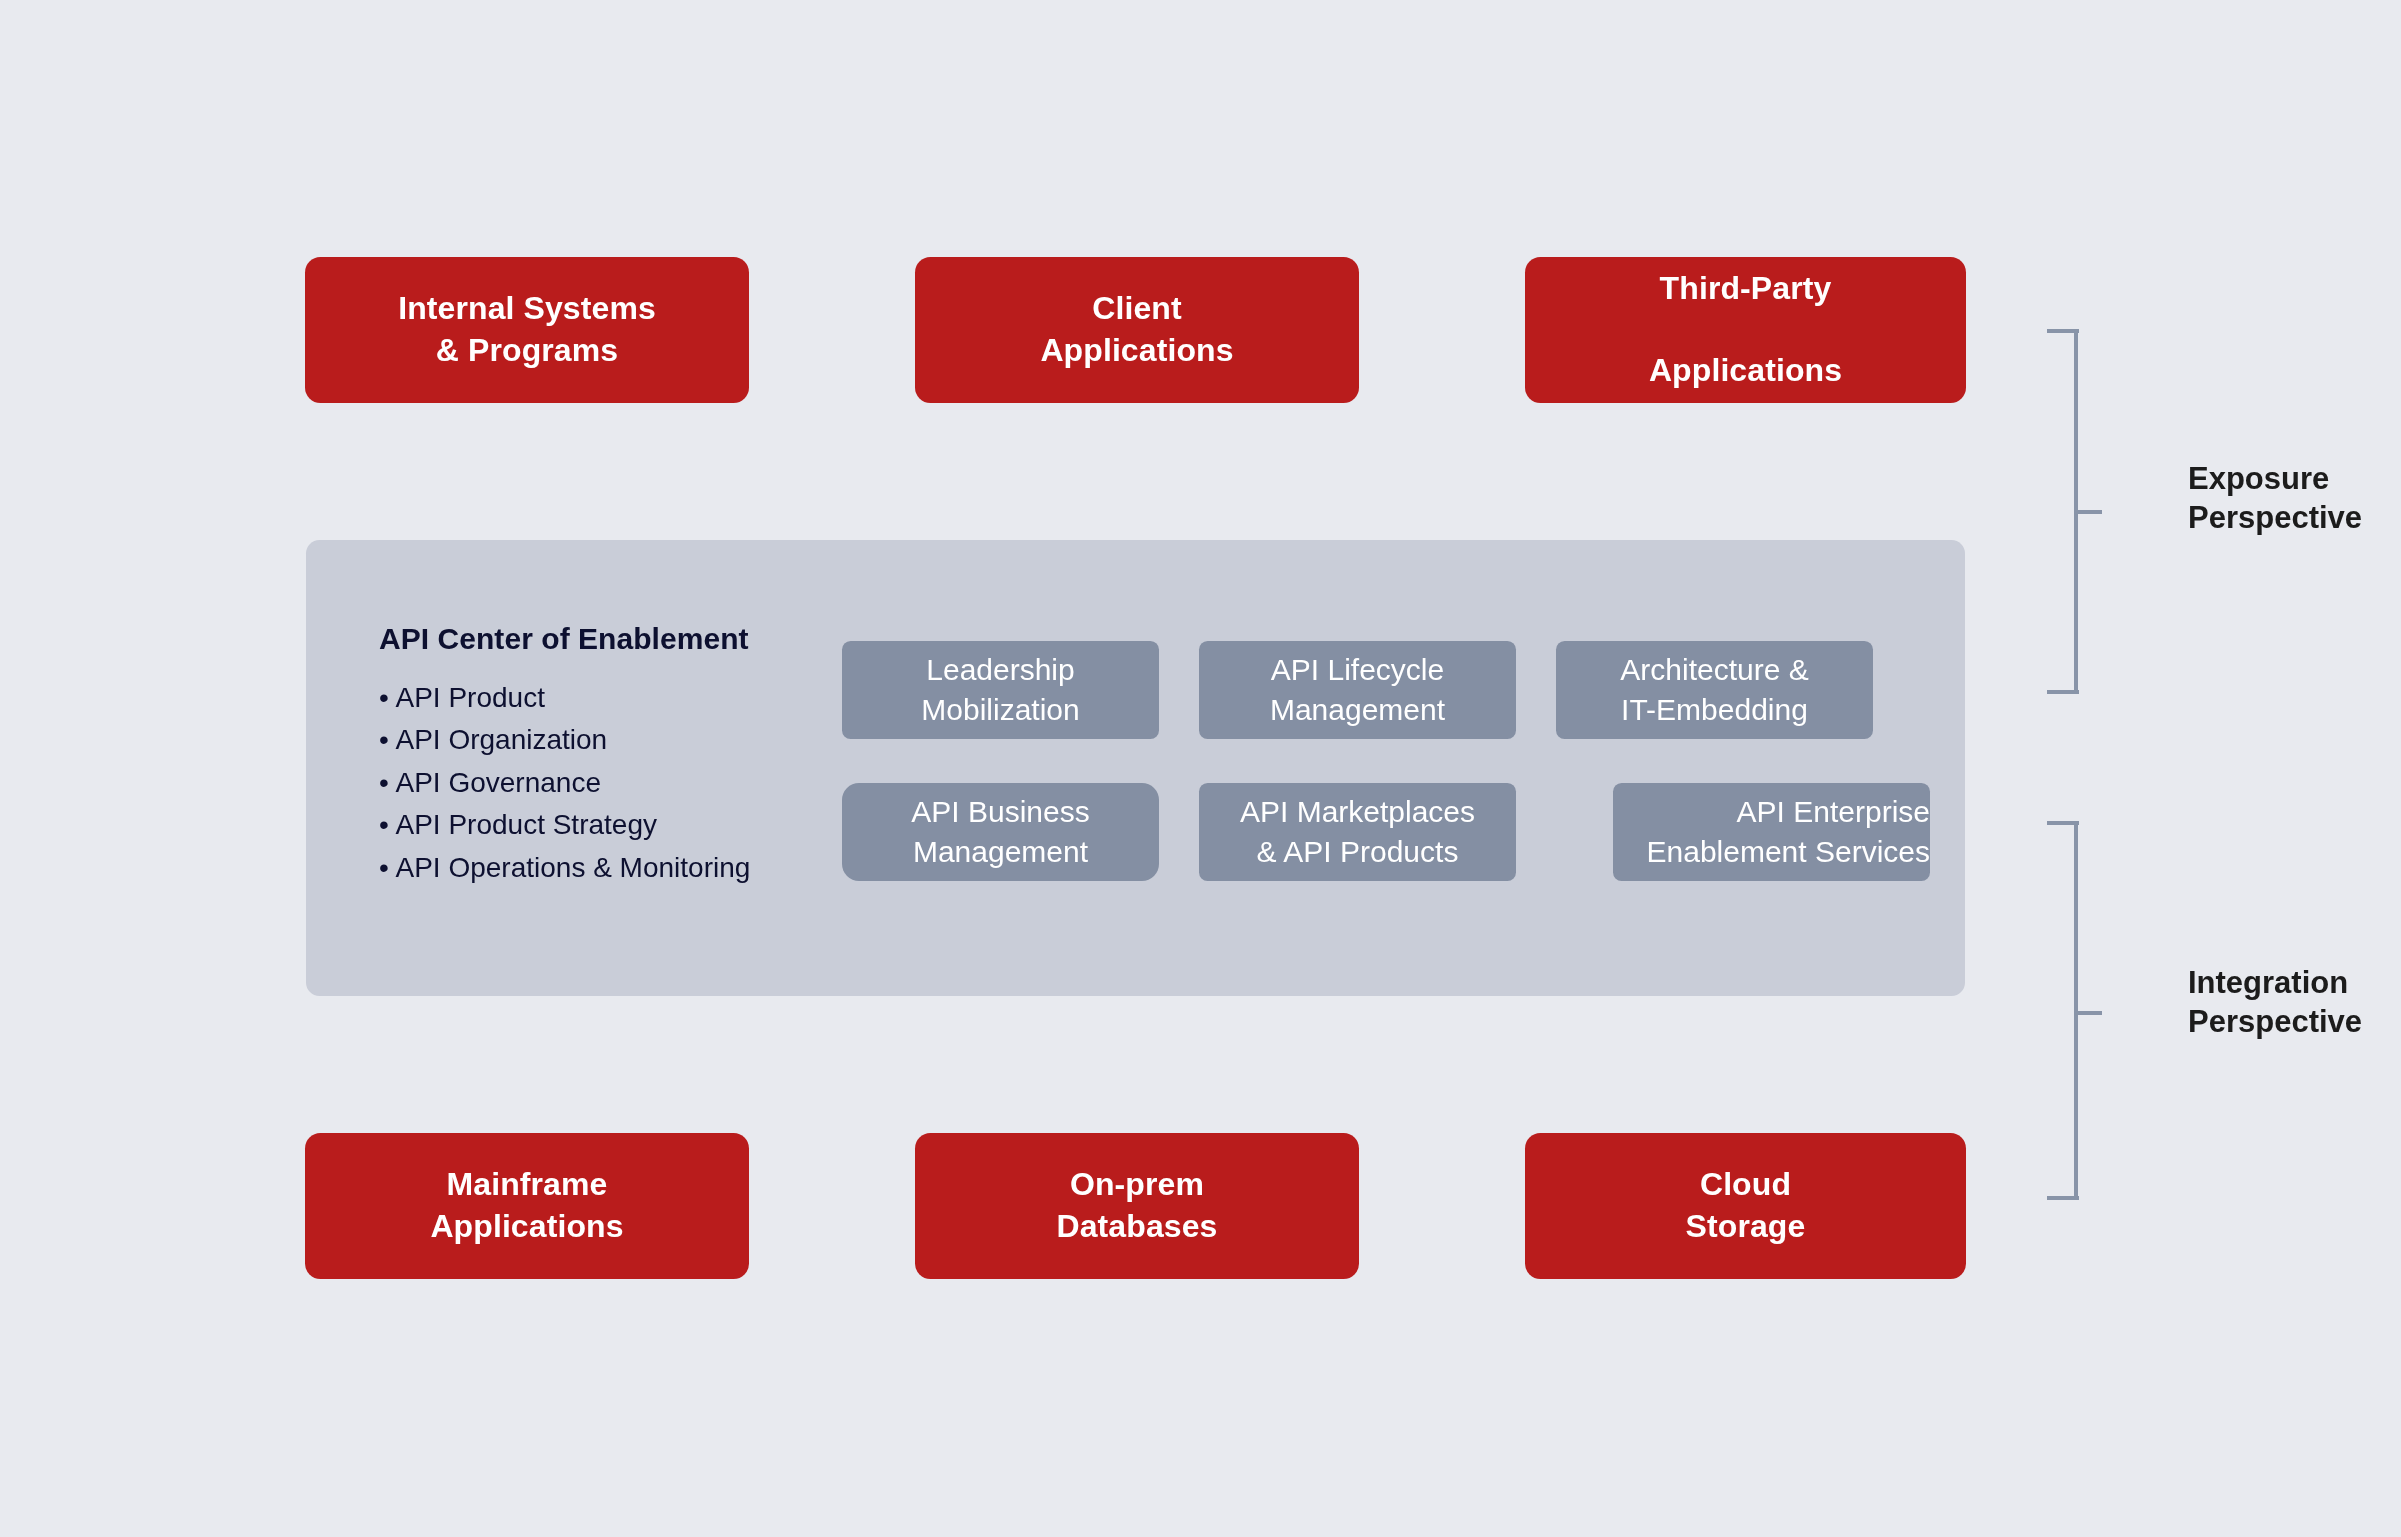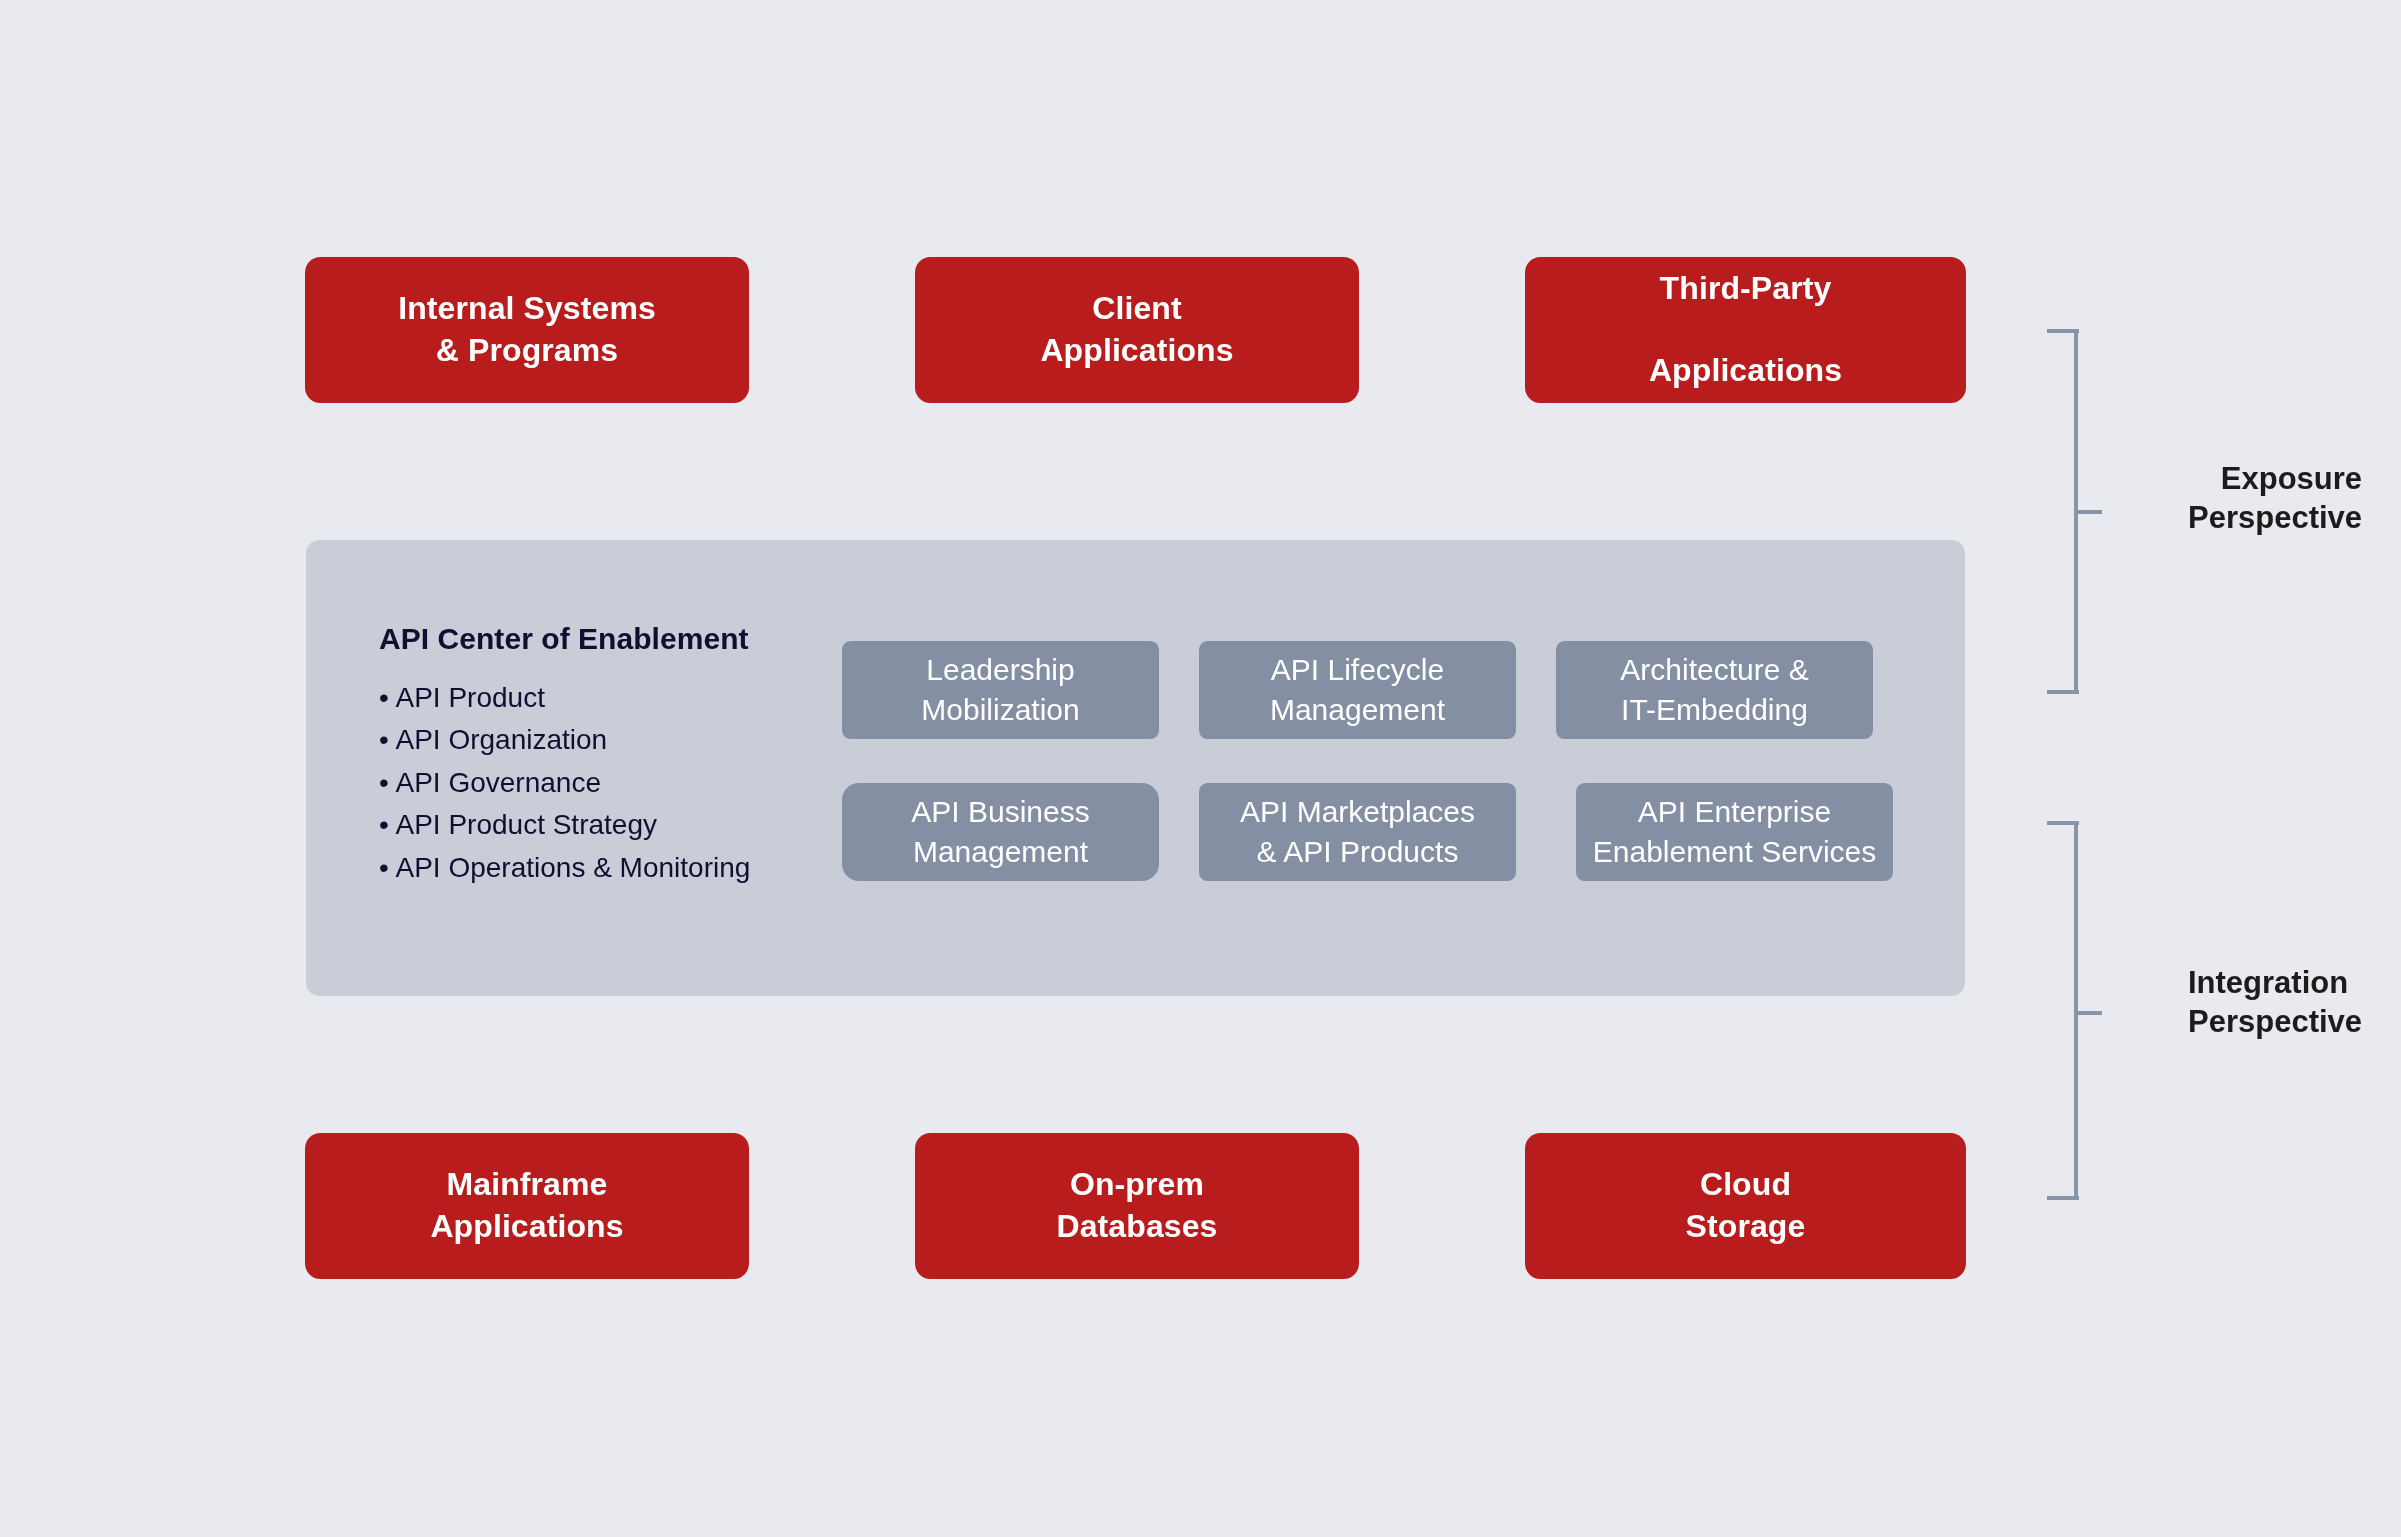--- a/index.html
+++ b/index.html
@@ -184,21 +184,21 @@
     </div>
 
     <div class="capability-tile" style="left:536px; top:243px;border-radius:17px;">
       <span class="line">API Business</span>
       <span class="line">Management</span>
     </div>
     <div class="capability-tile" style="left:893px; top:243px;">
       <span class="line">API Marketplaces</span>
       <span class="line">&amp; API Products</span>
     </div>
-    <div class="capability-tile" style="left:1270px; top:243px;">
+    <div class="capability-tile" style="left:1307px; top:243px;align-items:flex-end;">
       <span class="line">API Enterprise</span>
       <span class="line">Enablement Services</span>
     </div>
   </div>
 
   <div class="endpoint-box" style="left:305px; top:1133px; width:444px; height:146px;">
     <span class="line">Mainframe</span>
     <span class="line">Applications</span>
   </div>
 
@@ -212,21 +212,21 @@
     <span class="line">Storage</span>
   </div>
 
   <div class="bracket" style="top:329px; height:365px; width:55px;">
     <div class="spine"></div>
     <div class="tick tick-top"></div>
     <div class="tick tick-mid" style="top:181px;"></div>
     <div class="tick tick-bot"></div>
   </div>
 
-  <div class="perspective-label" style="top:459px;text-align:right;">
+  <div class="perspective-label" style="top:459px;">
     <span class="line">Exposure</span>
     <span class="line">Perspective</span>
   </div>
 
   <div class="bracket" style="top:821px; height:379px; width:55px;">
     <div class="spine"></div>
     <div class="tick tick-top"></div>
     <div class="tick tick-mid" style="top:190px;"></div>
     <div class="tick tick-bot"></div>
   </div>

